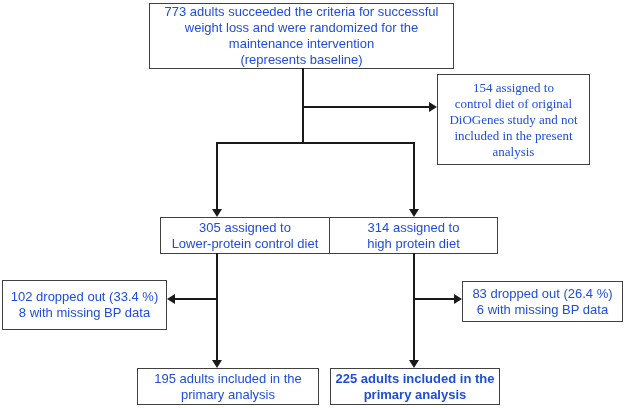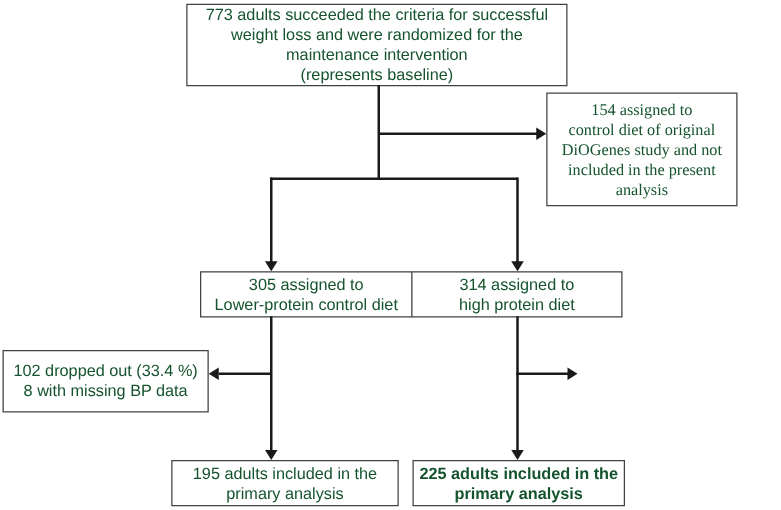--- a/index.html
+++ b/index.html
@@ -5,21 +5,21 @@
   :root{
     --line:#1a1a1a;
     --boxborder:#414141;
   }
   html,body{margin:0;padding:0;background:#ffffff;}
   .canvas{
     position:relative;
     width:625px;height:408px;
     background:#ffffff;
     font-family:"Liberation Sans", sans-serif;
-    color:#14532d;
+    color:#1d4ed8;
     overflow:hidden;
   }
   .box{
     position:absolute;
     box-sizing:border-box;
     border:1.5px solid var(--boxborder);
     background:#ffffff;
     display:flex;
     align-items:center;
     justify-content:center;
@@ -77,20 +77,22 @@
 control diet of original
 DiOGenes study and not
 included in the present
 analysis</div>
   <div class="box box-lower-protein">305 assigned to
 Lower-protein control diet</div>
   <div class="box box-high-protein">314 assigned to
 high protein diet</div>
   <div class="box box-dropout-left">102 dropped out (33.4 %)
 8 with missing BP data</div>
+  <div class="box box-dropout-right">83 dropped out (26.4 %)
+6 with missing BP data</div>
   <div class="box box-analysis-left">195 adults included in the
 primary analysis</div>
   <div class="box box-analysis-right">225 adults included in the
 primary analysis</div>
 
   <div class="vline c1"></div>
   <div class="hline c2"></div>
   <div class="arrow right ar1"></div>
   <div class="hline c3"></div>
   <div class="vline c4"></div>

